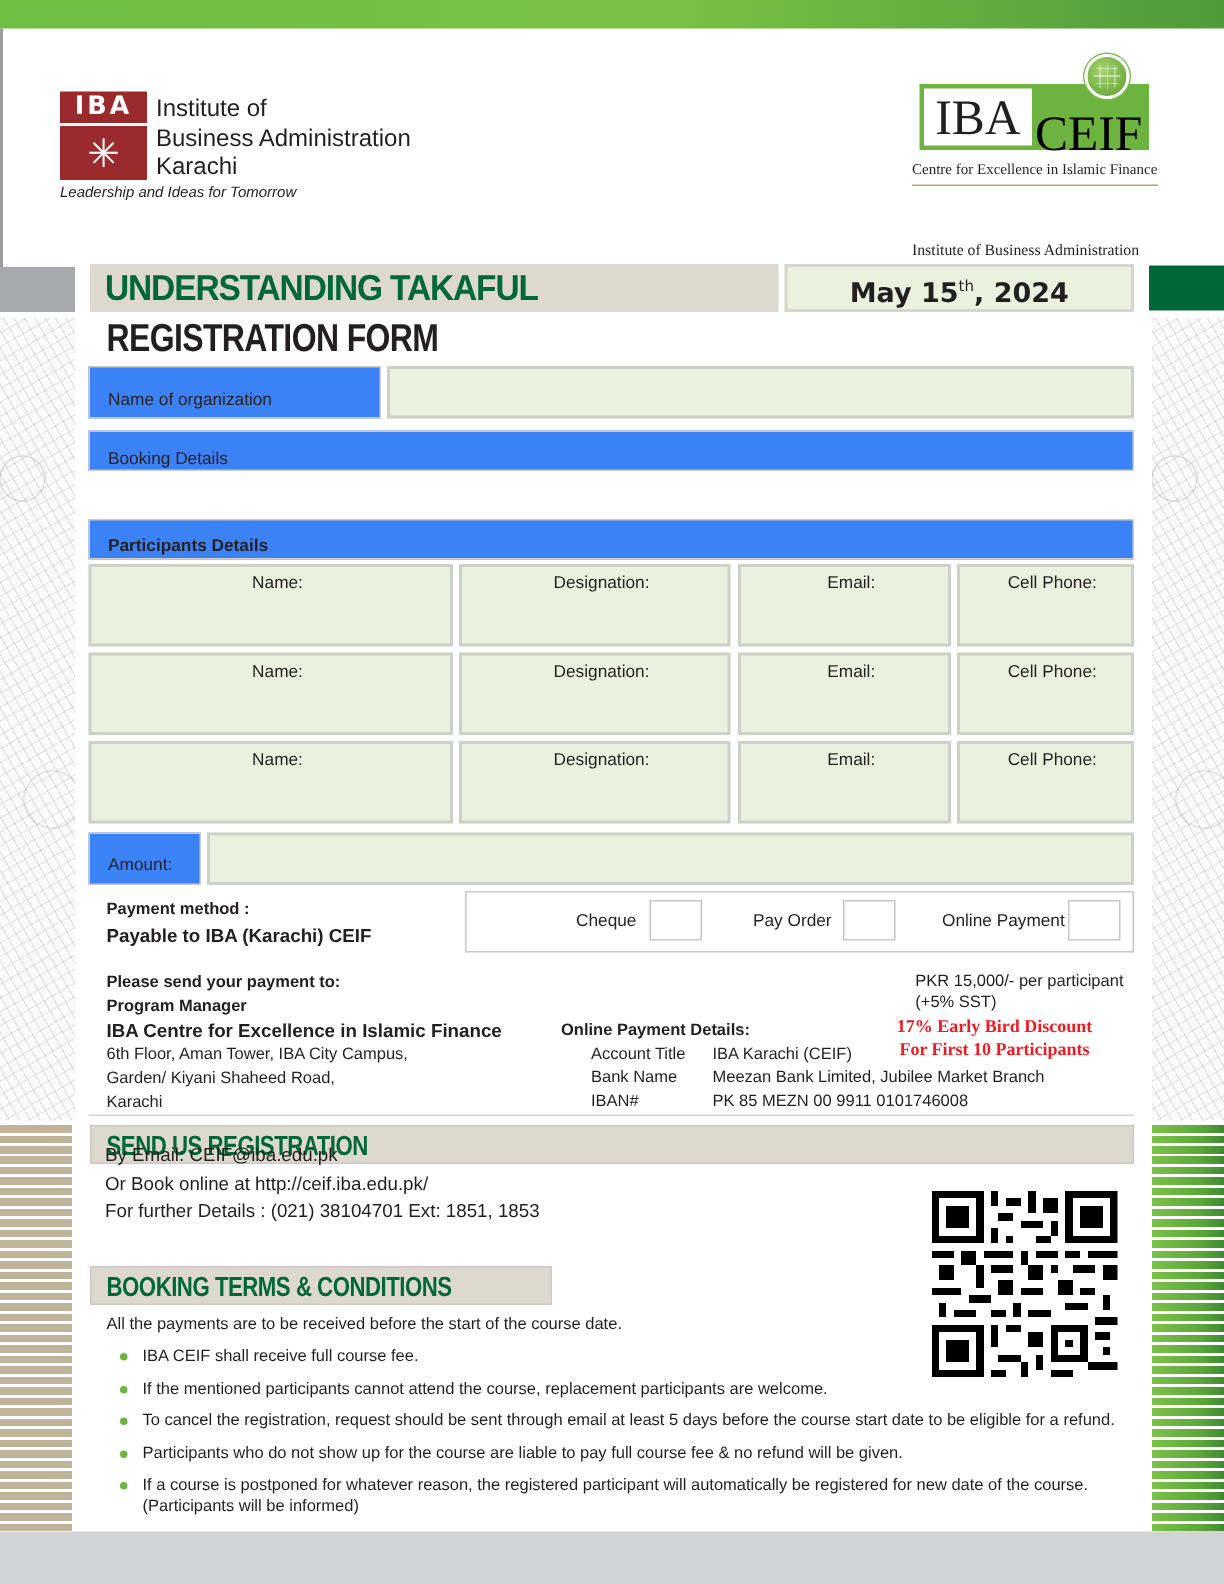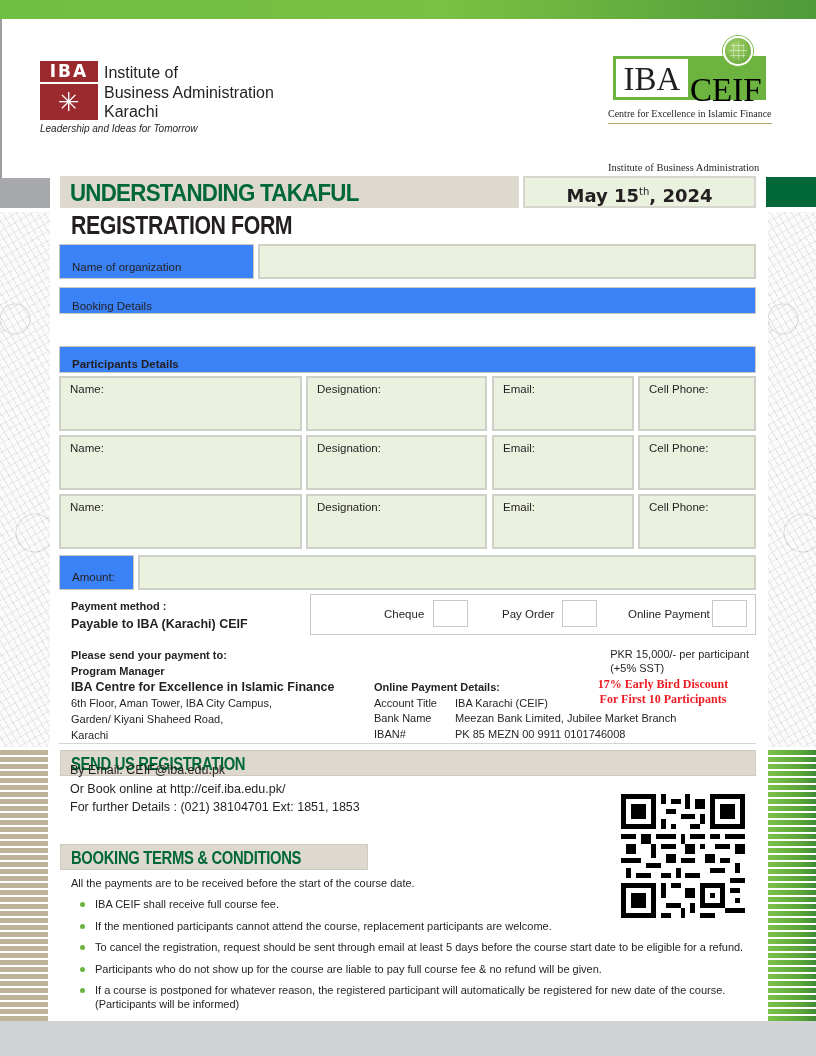--- a/index.html
+++ b/index.html
@@ -73,37 +73,37 @@
   .beige { background: #3b82f6; border: 1px solid #cfcac0; }
   .green { background: #eaf2df; border: 2px solid #cdd1c8; }
   .lbl { font-size: 11.5px; color: #231f20; white-space: nowrap; }
 
   .org-label { position: absolute; left: 59px; top: 244px; width: 195px; height: 35px; padding: 12px 0 0 12px; }
   .org-input { position: absolute; left: 258px; top: 244px; width: 498px; height: 35px; }
   .booking-bar { position: absolute; left: 59px; top: 287px; width: 697px; height: 27px; padding: 8px 0 0 12px; }
   .participants-bar { position: absolute; left: 59px; top: 346px; width: 697px; height: 27px; padding: 7px 12px 0 12px; font-weight: bold; }
 
   .p-cell { position: absolute; height: 55px; padding: 5px 0 0 9px; }
-  .p-cell .lbl { display: block; }
+  .p-cell .lbl { display: block; text-align: center; }
 
   .amount-label { position: absolute; left: 59px; top: 555px; width: 75px; height: 35px; padding: 11px 0 0 12px; }
   .amount-input { position: absolute; left: 138px; top: 555px; width: 618px; height: 35px; }
 
   .pm-label { position: absolute; left: 71px; top: 600px; font-size: 11px; font-weight: bold; }
   .pm-payable { position: absolute; left: 71px; top: 617px; font-size: 12.5px; font-weight: bold; white-space: nowrap; }
   .pm-box { position: absolute; left: 310px; top: 594px; width: 446px; height: 41px; border: 1px solid #c8c8c8; background: #fff; }
   .pm-opt { position: absolute; top: 13px; font-size: 11.5px; white-space: nowrap; }
   .pm-check { position: absolute; top: 5px; width: 35px; height: 27px; border: 1px solid #c8c8c8; background: #fff; }
 
   .send-block { position: absolute; left: 71px; top: 647px; font-size: 11px; line-height: 16px; }
   .send-block .b { font-weight: bold; }
   .send-block .big { font-weight: bold; font-size: 12.5px; }
   .online-block { position: absolute; left: 374px; top: 680px; font-size: 11px; line-height: 15.5px; }
   .online-title { font-weight: bold; }
-  .online-row { display: flex; white-space: nowrap; }
+  .online-row { display: flex; white-space: nowrap; margin-left: 20px; }
   .online-row .k { width: 81px; }
   .price { position: absolute; right: 67px; top: 647px; font-size: 11px; line-height: 14px; }
   .discount { position: absolute; left: 580px; top: 677px; width: 166px; text-align: center;
               font-family: "Liberation Serif", serif; font-weight: bold; font-size: 12px; line-height: 15px; color: #ed1c24; }
   .divider { position: absolute; left: 59px; top: 743px; width: 697px; height: 1px; background: #d6d6cf; }
 
   .section-bar { position: absolute; left: 60px; height: 26px; background: #ded9cf; border: 1px solid #cfcac0; }
   .section-text { position: absolute; left: 71px; height: 26px; line-height: 28px; font-family: "Liberation Sans", sans-serif;
                   font-weight: bold; font-size: 18.5px; color: #006838; white-space: nowrap;
                   transform: scaleX(0.8); transform-origin: left; letter-spacing: -0.4px; }

